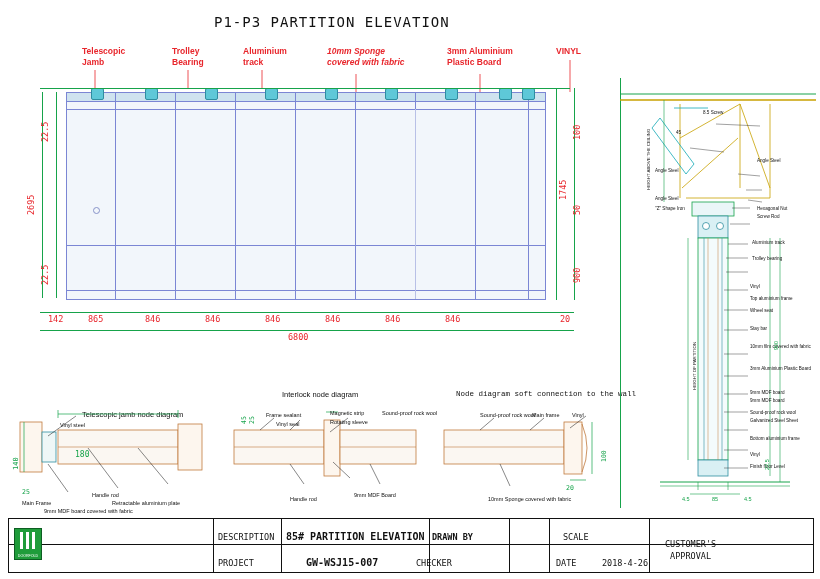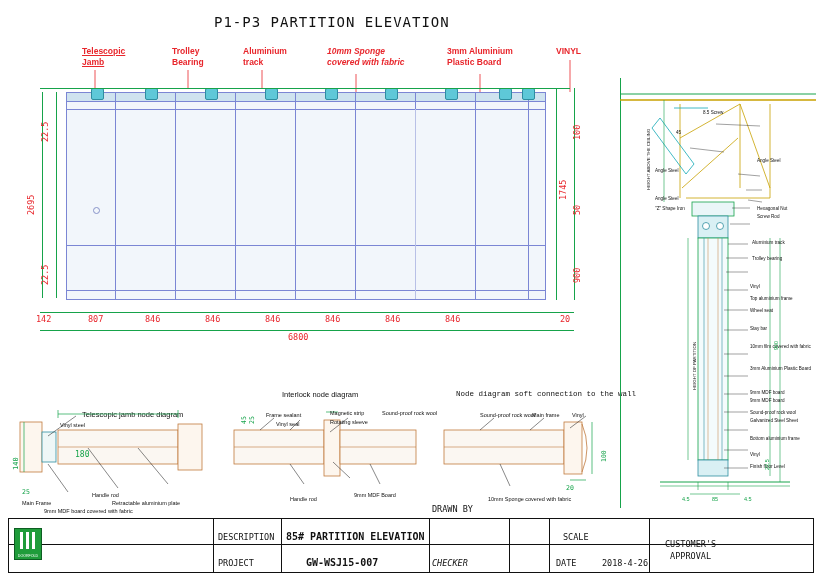--- a/index.html
+++ b/index.html
@@ -69,21 +69,21 @@
   .seclbl.g{color:#16a34a;}
   .secrot{position:absolute;font-size:4.6px;color:#111;white-space:nowrap;transform:rotate(-90deg);transform-origin:left top;}
 </style>
 </head>
 <body>
 
 <div class="root">
 
   <div class="abs main-title">P1-P3 PARTITION ELEVATION</div>
 
-  <div class="abs callout" style="left:82px;top:46px;white-space:pre;text-decoration:underline;">Telescopic
+  <div class="abs callout" style="left:82px;top:46px;white-space:pre;">Telescopic
 Jamb</div>
   <div class="abs callout" style="left:172px;top:46px;white-space:pre;">Trolley
 Bearing</div>
   <div class="abs callout" style="left:243px;top:46px;white-space:pre;">Aluminium
 track</div>
   <div class="abs callout" style="left:327px;top:46px;white-space:pre;font-style:italic;">10mm Sponge
 covered with fabric</div>
   <div class="abs callout" style="left:447px;top:46px;white-space:pre;">3mm Aluminium
 Plastic Board</div>
   <div class="abs callout" style="left:556px;top:46px;white-space:pre;">VINYL</div>
@@ -145,22 +145,22 @@
 
   <div class="abs vline" style="left:556px;top:88px;height:212px;"></div>
   <div class="abs vline" style="left:574px;top:88px;height:212px;"></div>
   <div class="abs dim rot" style="left:572px;top:140px;">100</div>
   <div class="abs dim rot" style="left:558px;top:200px;">1745</div>
   <div class="abs dim rot" style="left:572px;top:215px;">50</div>
   <div class="abs dim rot" style="left:572px;top:283px;">900</div>
 
   <div class="abs hline" style="left:40px;top:312px;width:534px;"></div>
   <div class="abs hline" style="left:40px;top:330px;width:534px;"></div>
-  <div class="abs dim" style="left:36px;top:314px;">142</div>
-  <div class="abs dim" style="left:88px;top:314px;">807</div>
+  <div class="abs dim" style="left:48px;top:314px;">142</div>
+  <div class="abs dim" style="left:88px;top:314px;">865</div>
   <div class="abs dim" style="left:145px;top:314px;">846</div>
   <div class="abs dim" style="left:205px;top:314px;">846</div>
   <div class="abs dim" style="left:265px;top:314px;">846</div>
   <div class="abs dim" style="left:325px;top:314px;">846</div>
   <div class="abs dim" style="left:385px;top:314px;">846</div>
   <div class="abs dim" style="left:445px;top:314px;">846</div>
   <div class="abs dim" style="left:560px;top:314px;">20</div>
   <div class="abs dim" style="left:288px;top:332px;">6800</div>
 
   <div class="abs node-title" style="left:82px;top:410px;">Telescopic jamb node diagram</div>
@@ -362,25 +362,25 @@
 
   <div class="logo">
     <i style="left:5px;"></i>
       <i style="left:11px;"></i>
       <i style="left:17px;"></i>
     <small>DOORFOLD</small>
   </div>
 
   <div class="abs tb-txt" style="left:218px;top:532px;">DESCRIPTION</div>
   <div class="abs tb-txt-b" style="left:286px;top:531px;">85# PARTITION ELEVATION</div>
-  <div class="abs tb-txt" style="left:432px;top:504px;">DRAWN BY</div>
+  <div class="abs tb-txt" style="left:432px;top:532px;font-weight:bold;">DRAWN BY</div>
   <div class="abs tb-txt" style="left:563px;top:532px;">SCALE</div>
 
   <div class="abs tb-txt" style="left:218px;top:558px;">PROJECT</div>
   <div class="abs tb-txt-b" style="left:306px;top:557px;">GW-WSJ15-007</div>
-  <div class="abs tb-txt" style="left:432px;top:558px;font-style:italic;">CHECKER</div>
+  <div class="abs tb-txt" style="left:416px;top:558px;">CHECKER</div>
   <div class="abs tb-txt" style="left:556px;top:558px;">DATE</div>
   <div class="abs tb-txt" style="left:602px;top:558px;">2018-4-26</div>
 
   <div class="abs tb-txt" style="left:665px;top:538px;white-space:pre;text-align:center;line-height:12px;">CUSTOMER'S
 APPROVAL</div>
 
 </div>
 
 </body></html>

